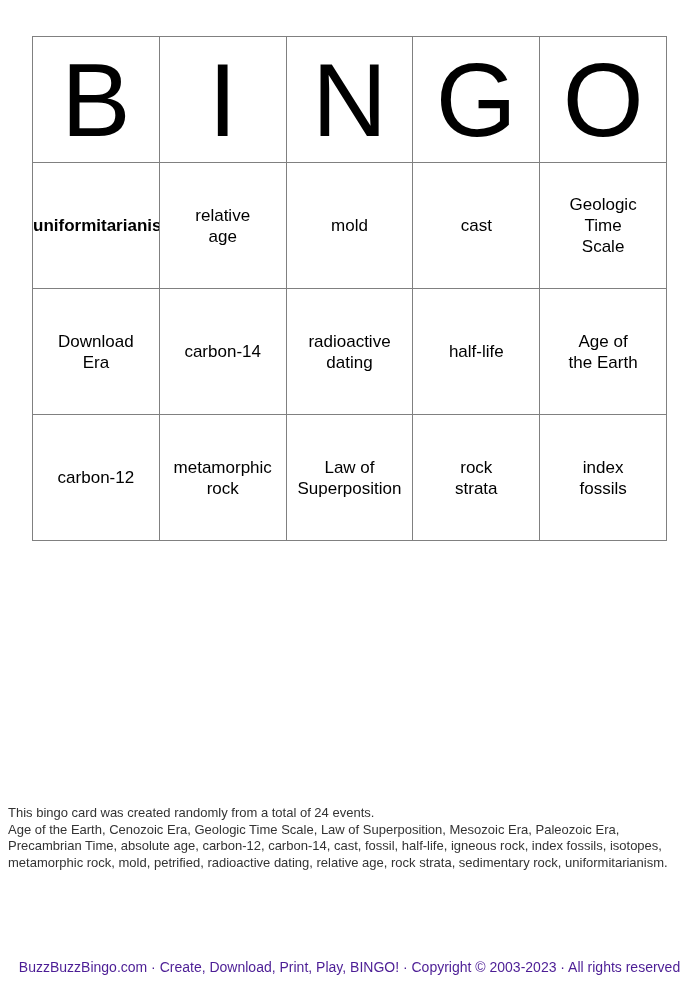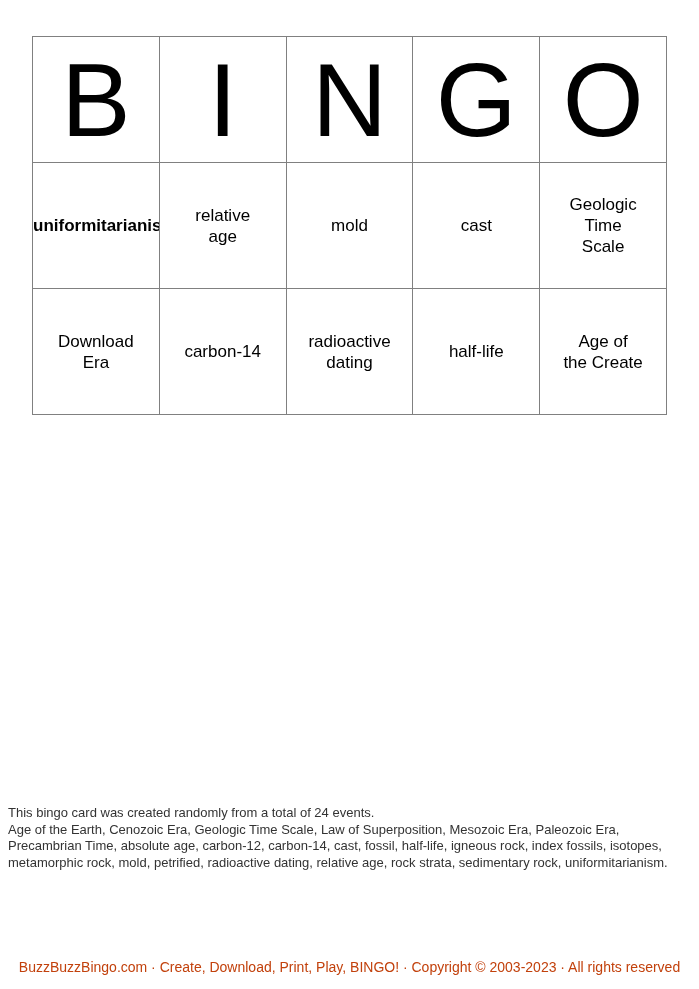--- a/index.html
+++ b/index.html
@@ -50,21 +50,21 @@
     color: #333333;
   }
   .footer-note div { margin: 0; }
   .copyright {
     position: absolute;
     left: 0;
     top: 959px;
     width: 699px;
     text-align: center;
     font-size: 14px;
-    color: #c2410c;
+    color: #4c1d95;
   }
 </style>
 </head>
 <body>
 
 <div class="page">
 
   <table class="bingo">
     <tbody>
         <tr class="letter-row">
@@ -85,21 +85,32 @@
 Scale</td>
     </tr>
     <tr class="term-row">
       <td>Download
 Era</td>
       <td>carbon-14</td>
       <td>radioactive
 dating</td>
       <td>half-life</td>
       <td>Age of
-the Create</td>
+the Earth</td>
+    </tr>
+    <tr class="term-row">
+      <td>carbon-12</td>
+      <td>metamorphic
+rock</td>
+      <td>Law of
+Superposition</td>
+      <td>rock
+strata</td>
+      <td>index
+fossils</td>
     </tr>
   </tbody>
     </table>
 
   <div class="footer-note">
     <div>This bingo card was created randomly from a total of 24 events.</div>
     <div>Age of the Earth, Cenozoic Era, Geologic Time Scale, Law of Superposition, Mesozoic Era, Paleozoic Era, Precambrian Time, absolute age, carbon-12, carbon-14, cast, fossil, half-life, igneous rock, index fossils, isotopes, metamorphic rock, mold, petrified, radioactive dating, relative age, rock strata, sedimentary rock, uniformitarianism.</div>
   </div>
 
   <div class="copyright">BuzzBuzzBingo.com · Create, Download, Print, Play, BINGO! · Copyright © 2003-2023 · All rights reserved</div>

